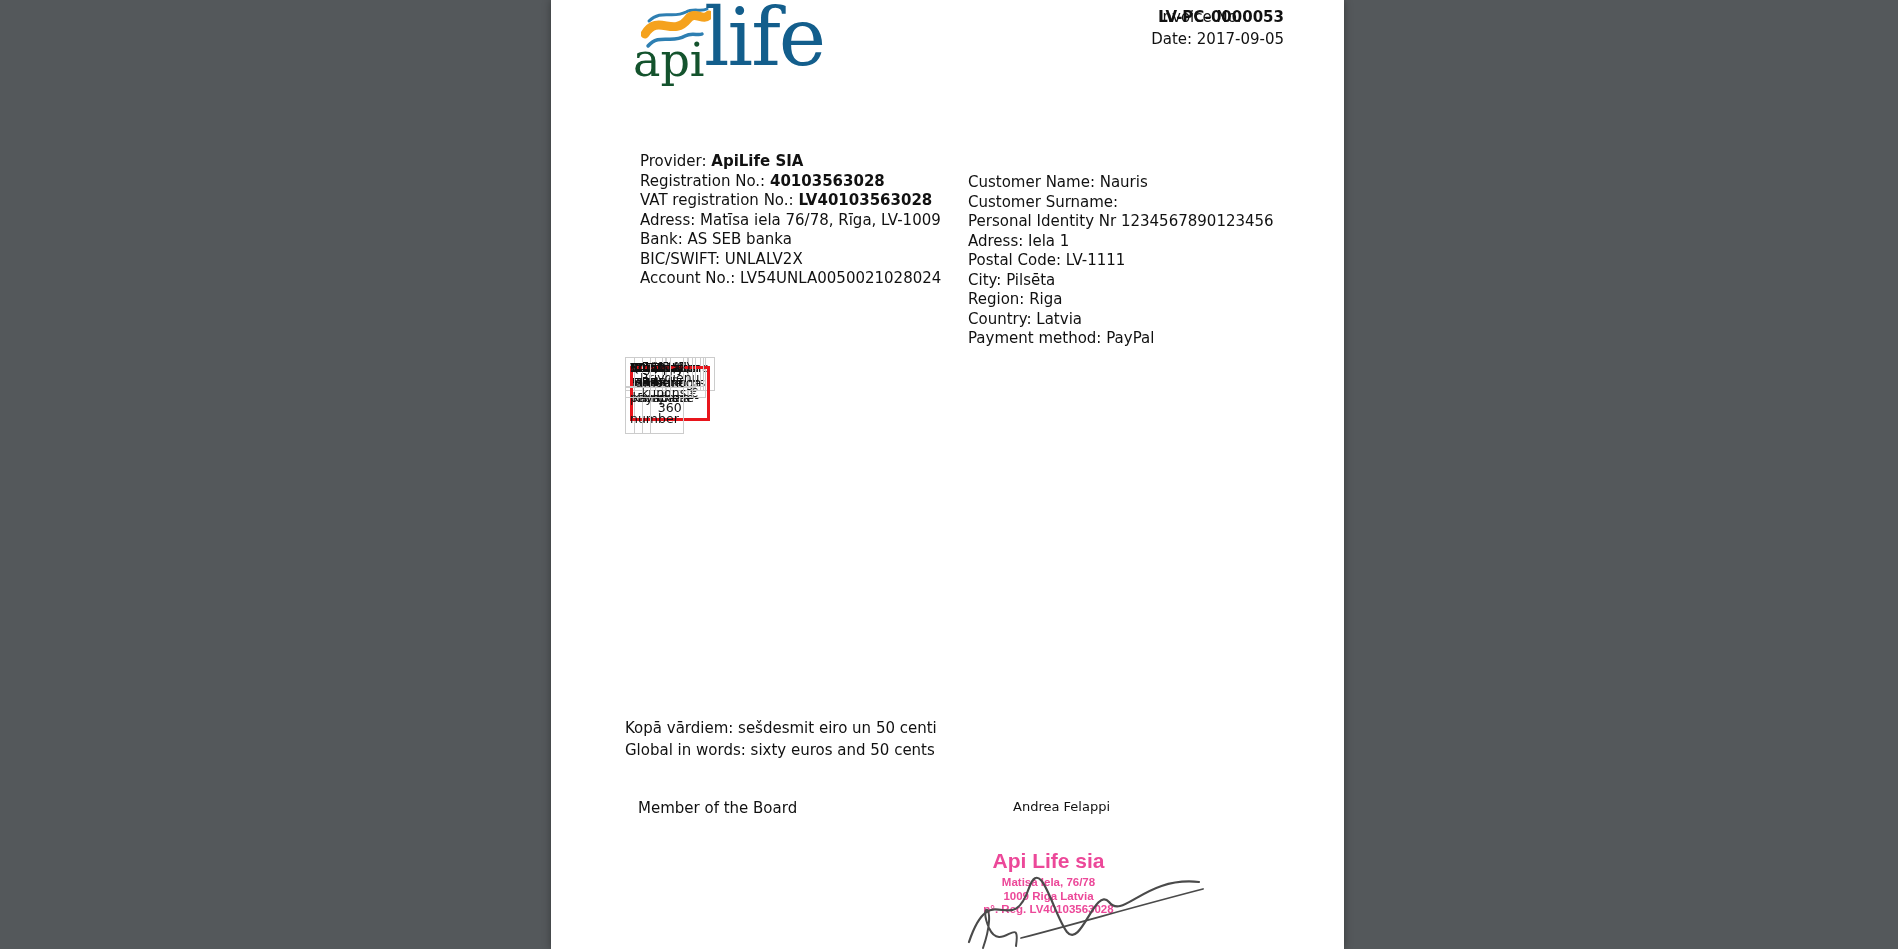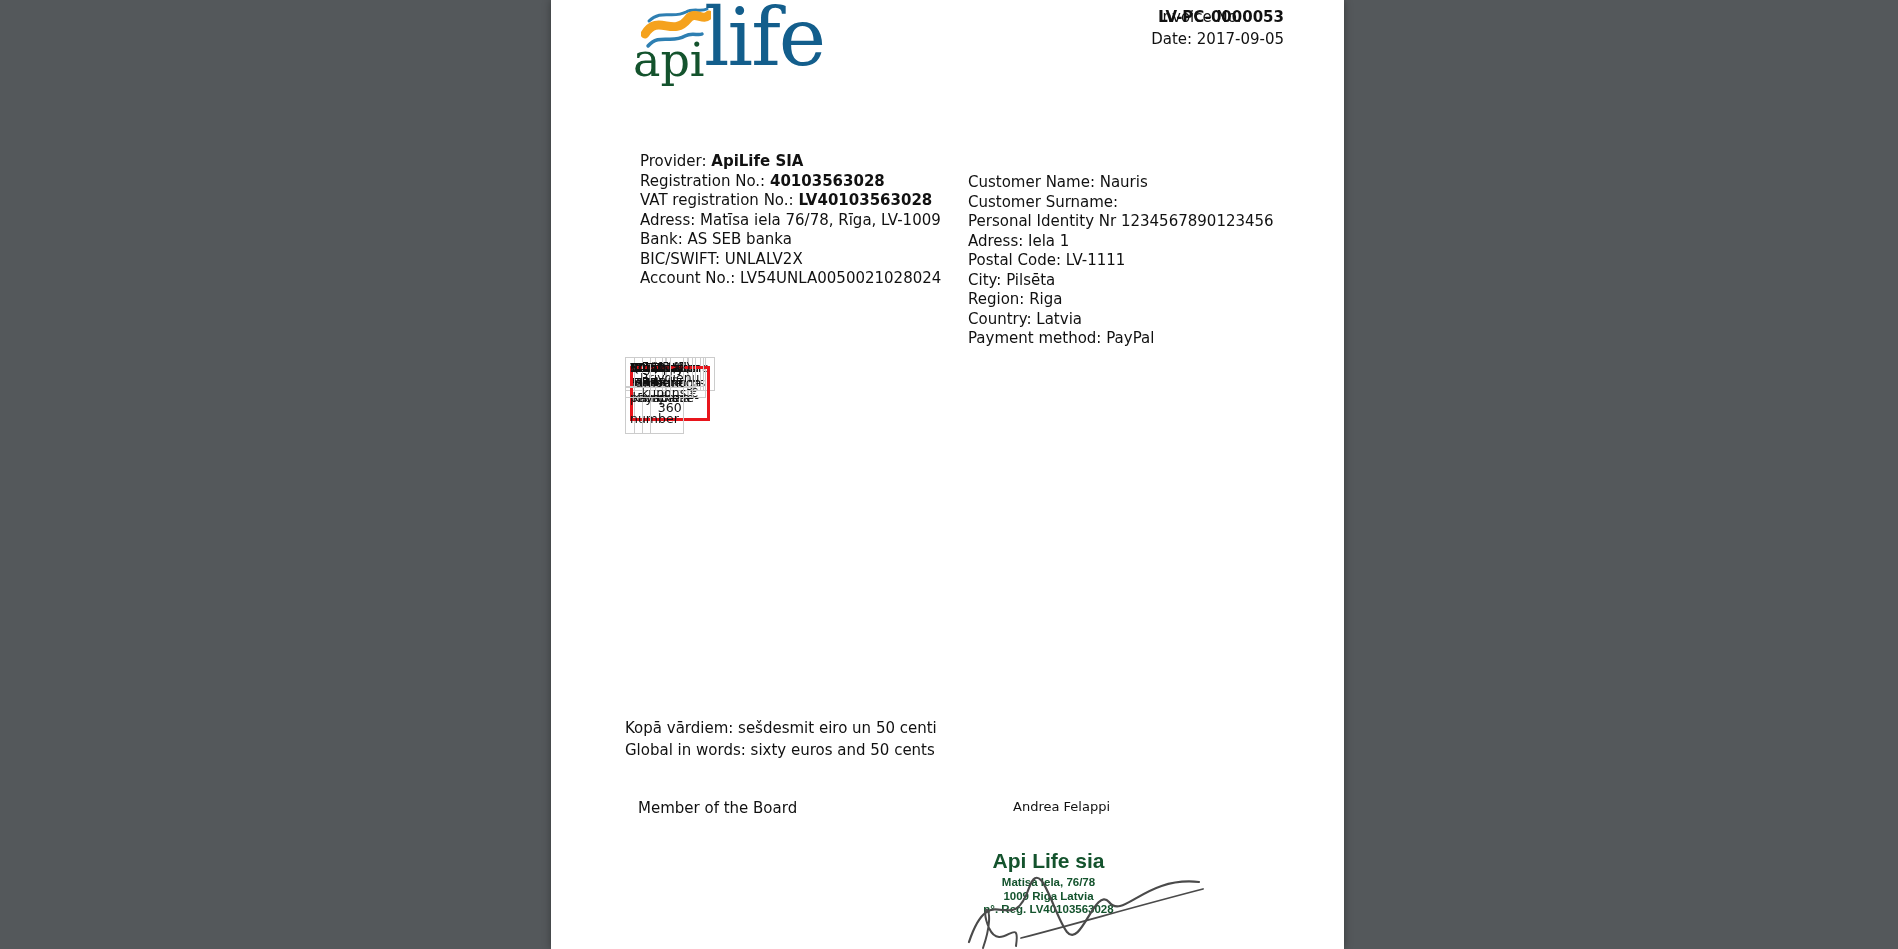--- a/index.html
+++ b/index.html
@@ -54,21 +54,21 @@
   .special-rules { left:74px; top:634px; font-size:15px; line-height:21.5px; white-space:nowrap; }
   .in-words      { left:74px; top:718px; font-size:15px; line-height:21.5px; white-space:nowrap; }
   .special-rules div, .in-words div { position:static; }
 
   
   .board-label { left:87px;  top:799px; font-size:15px; }
   .board-name  { left:462px; top:799px; font-size:13px; }
 
   .stamp {
     left:415px; top:849px; width:165px; text-align:center;
-    font-family:"Liberation Sans", sans-serif; font-weight:bold; color:#14532d;
+    font-family:"Liberation Sans", sans-serif; font-weight:bold; color:#ec4899;
   }
   .stamp div { position:static; }
   .stamp-company { font-size:21px; line-height:24px; margin-bottom:3px; }
   .stamp-line    { font-size:11.5px; line-height:13.5px; }
   .signature-svg { left:408px; top:844px; width:250px; height:105px; }
 </style>
 </head>
 <body>
 
 <div class="document">

